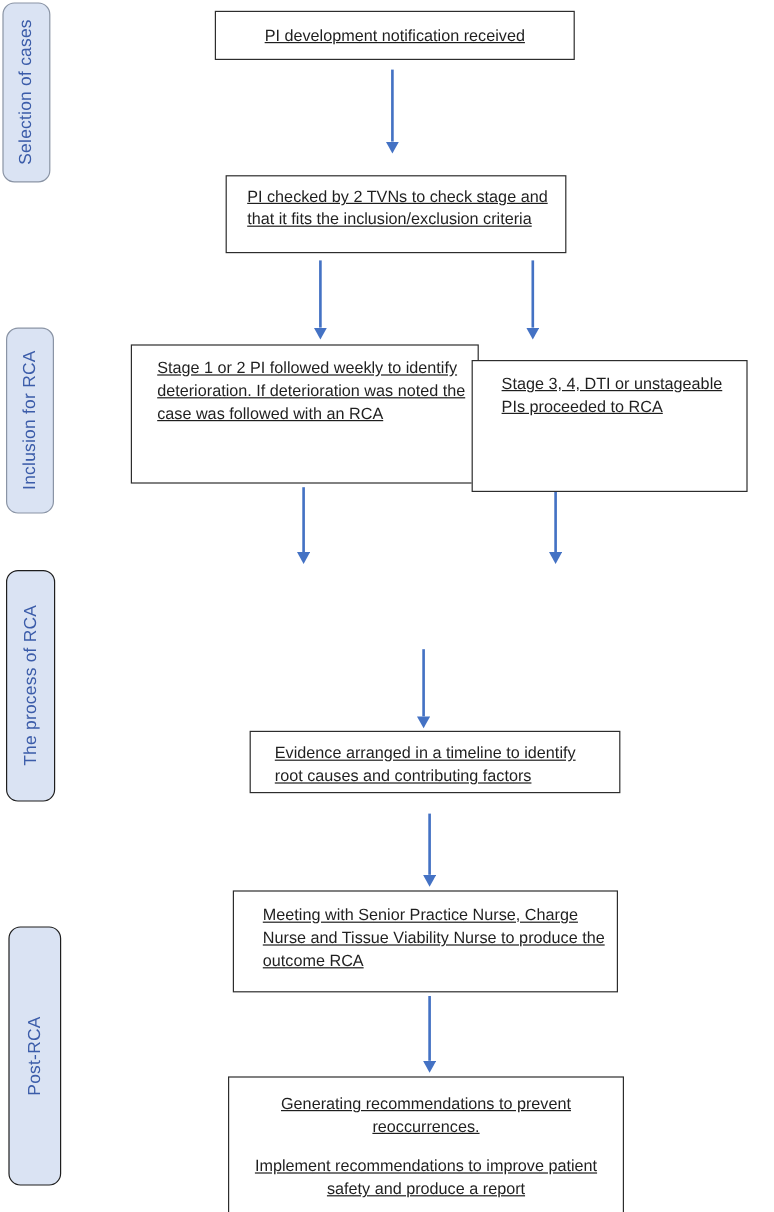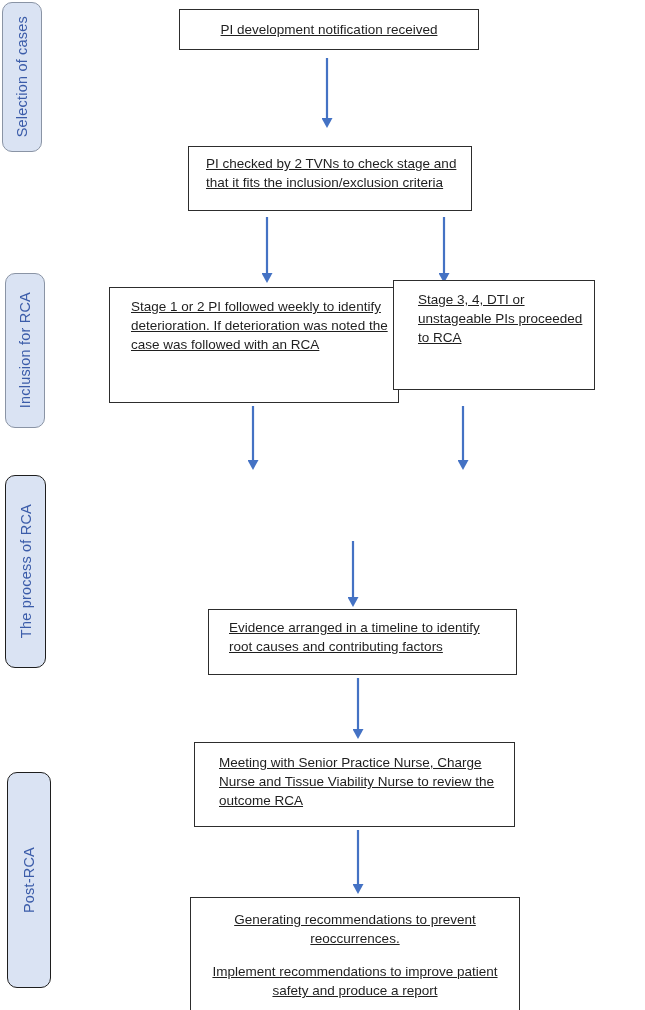--- a/index.html
+++ b/index.html
@@ -67,23 +67,23 @@
     font-size:13.5px;
     line-height:1.42;
     color:var(--box-text);
     text-decoration:underline;
   }
   .fbox .txt{ display:block; }
   .b-notification{ left:179px; top:9px;  width:300px; height:41px;
     display:flex; align-items:center; justify-content:center; text-align:center; padding:0 8px;}
   .b-checked     { left:188px; top:146px; width:284px; height:65px; padding:7px 10px 0 17px;}
   .b-stage12     { left:97px;  top:287px; width:290px; height:116px; padding:9px 10px 0 21px;margin-left:12px;}
-  .b-stage34     { left:393px; top:280px; width:202px; height:110px; padding:9px 8px 0 24px;}
+  .b-stage34     { left:393px; top:300px; width:230px; height:110px; padding:9px 8px 0 24px;}
   .b-case-coded  { left:212px; top:471px; width:295px; height:67px; padding:8px 10px 0 19px;}
-  .b-timeline    { left:208px; top:609px; width:309px; height:66px; padding:8px 10px 0 20px;}
+  .b-timeline    { left:208px; top:609px; width:309px; height:52px; padding:8px 10px 0 20px;}
   .b-meeting     { left:194px; top:742px; width:321px; height:85px; padding:10px 10px 0 24px;}
   .b-recommend   { left:190px; top:897px; width:330px; height:127px; padding:12px 14px 16px 14px;
     text-align:center;}
   .b-recommend .para2{ margin-top:14px; }
 </style>
 </head>
 <body>
 
 <div class="canvas">
 
@@ -131,21 +131,21 @@
   <div class="fbox b-stage34">
     <span class="txt">Stage 3, 4, DTI or unstageable PIs proceeded to RCA</span>
   </div>
 
 
   <div class="fbox b-timeline">
     <span class="txt">Evidence arranged in a timeline to identify root causes and contributing factors</span>
   </div>
 
   <div class="fbox b-meeting">
-    <span class="txt">Meeting with Senior Practice Nurse, Charge Nurse and Tissue Viability Nurse to review the outcome RCA</span>
+    <span class="txt">Meeting with Senior Practice Nurse, Charge Nurse and Tissue Viability Nurse to produce the outcome RCA</span>
   </div>
 
   <div class="fbox b-recommend">
     <span class="txt para1">Generating recommendations to prevent reoccurrences.</span>
     <span class="txt para2">Implement recommendations to improve patient safety and produce a report</span>
   </div>
 
 </div>
 
 </body></html>

